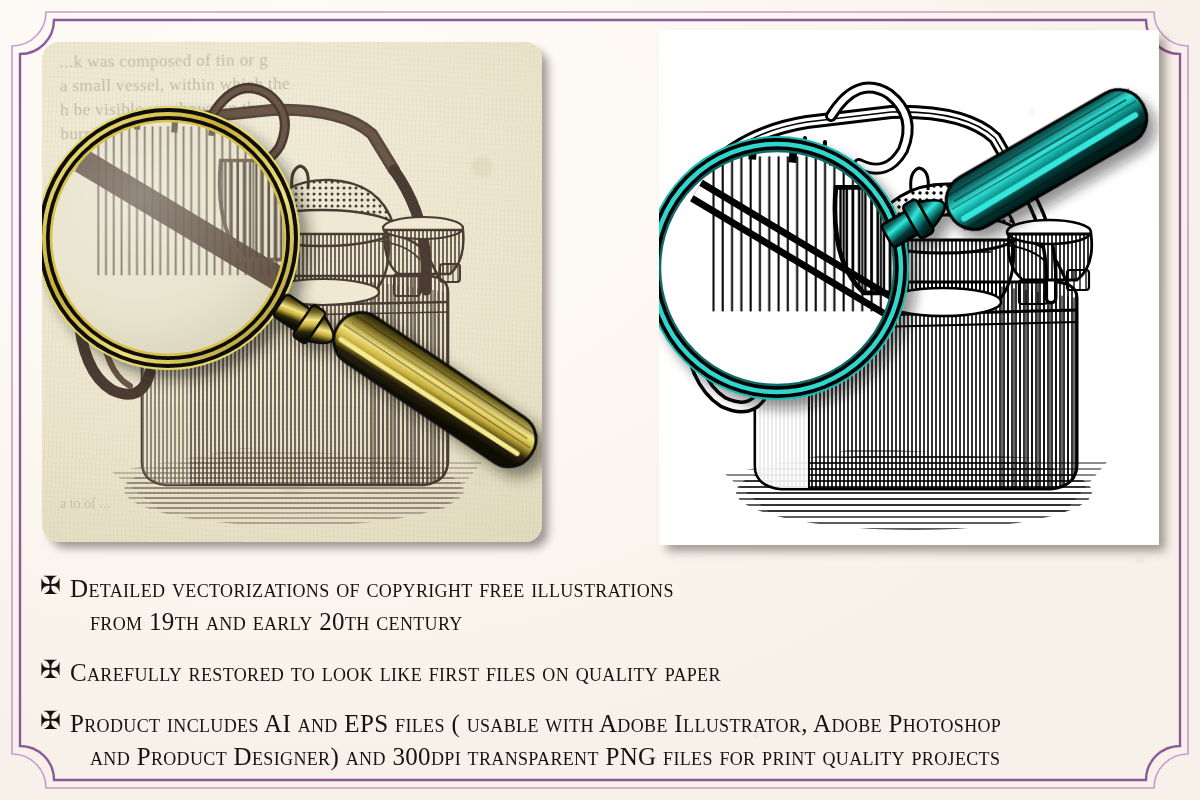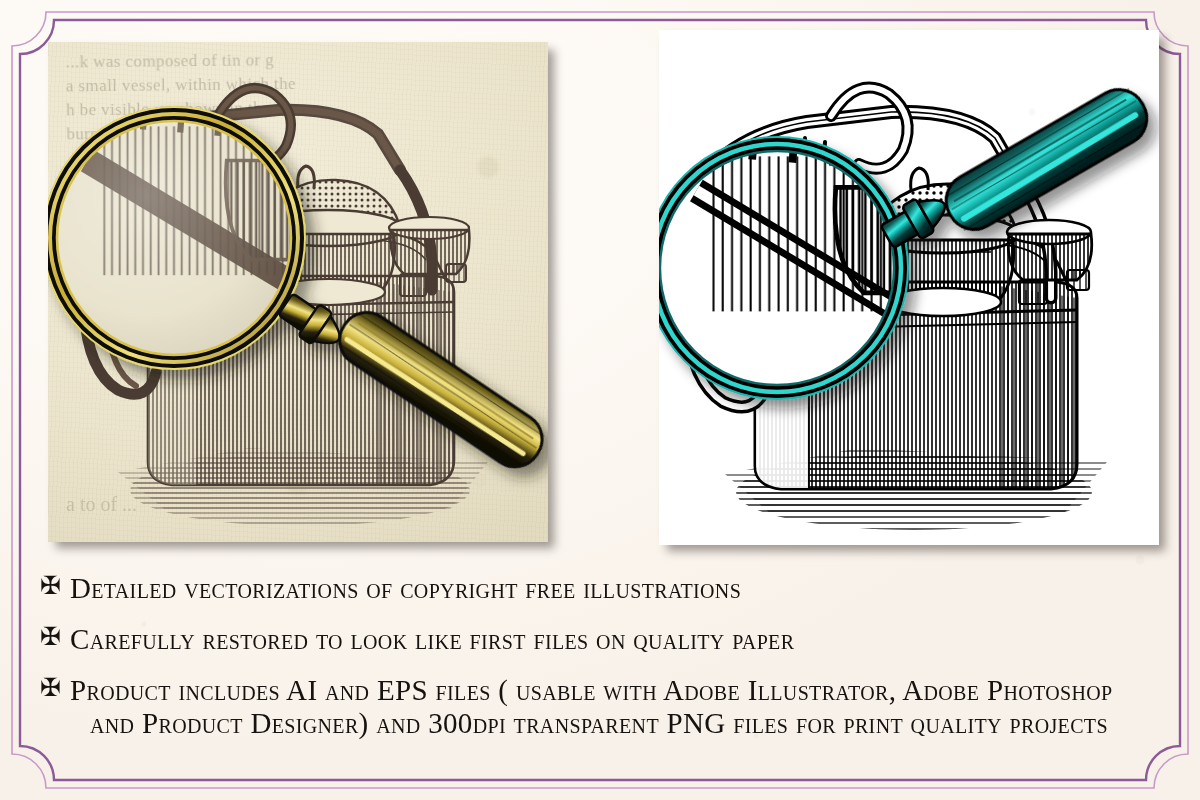--- a/index.html
+++ b/index.html
@@ -52,26 +52,27 @@
     position: absolute;
     box-sizing: border-box;
     overflow: hidden;
   }
   .panel-shadow {
     box-shadow: 7px 7px 9px -1px rgba(35,25,20,.42);
   }
 
   
   #panel-original {
-    left: 48px;
+    left: 42px;
     top: 42px;
     width: 500px;
     height: 500px;
     background:
       radial-gradient(ellipse 520px 420px at 35% 30%, #f3eeda 0%, #ece5cd 60%, #e3dbc0 100%);
+    border-radius: 17px;
   }
   .paper-grain {
     position: absolute;
     inset: 0;
     background-image:
       repeating-linear-gradient(92deg, rgba(150,135,100,.055) 0 1px, transparent 1px 4px),
       repeating-linear-gradient(3deg, rgba(150,135,100,.04) 0 1px, transparent 1px 5px),
       radial-gradient(circle at 22% 18%, rgba(160,145,105,.14) 0 9px, transparent 14px),
       radial-gradient(circle at 72% 62%, rgba(160,145,105,.10) 0 12px, transparent 18px),
       radial-gradient(circle at 50% 88%, rgba(160,145,105,.09) 0 10px, transparent 16px),
@@ -93,21 +94,21 @@
     transform: rotate(-.6deg);
     filter: blur(.6px);
     user-select: none;
   }
   .ghost-text-lower {
     position: absolute;
     left: 18px;
     top: 452px;
     width: 200px;
     color: rgba(96,82,62,.22);
-    font-size: 20px;
+    font-size: 14px;
     line-height: 20px;
     filter: blur(.7px);
     user-select: none;
   }
 
   
   #panel-vector {
     left: 659px;
     top: 30px;
     width: 500px;
@@ -143,21 +144,21 @@
     font-size: 25px;
     line-height: 30px;
     color: #15120f;
     text-align: left;
     transform: translateY(-1px);
   }
   .feature-text {
     flex: 1 1 auto;
     font-family: "Liberation Serif", "DejaVu Serif", serif;
     font-variant: small-caps;
-    font-size: 29px;
+    font-size: 25px;
     line-height: 33px;
     letter-spacing: .35px;
     color: #15120f;
     text-indent: 0;
   }
   .feature-text .ln2 {
     display: block;
     padding-left: 20px;
   }
 </style>
@@ -451,20 +452,21 @@
       </g>
     </svg>
   </div>
 
   <div id="features">
 
     <div class="feature">
       <span class="bullet">✠</span>
       <span class="feature-text">
         <span>Detailed vectorizations of copyright free illustrations</span>
+        <span class="ln2">from 19th and early 20th century</span>
       </span>
     </div>
 
     <div class="feature" style="margin-top:18px;">
       <span class="bullet">✠</span>
       <span class="feature-text">
         <span>Carefully restored to look like first files on quality paper</span>
       </span>
     </div>
 

